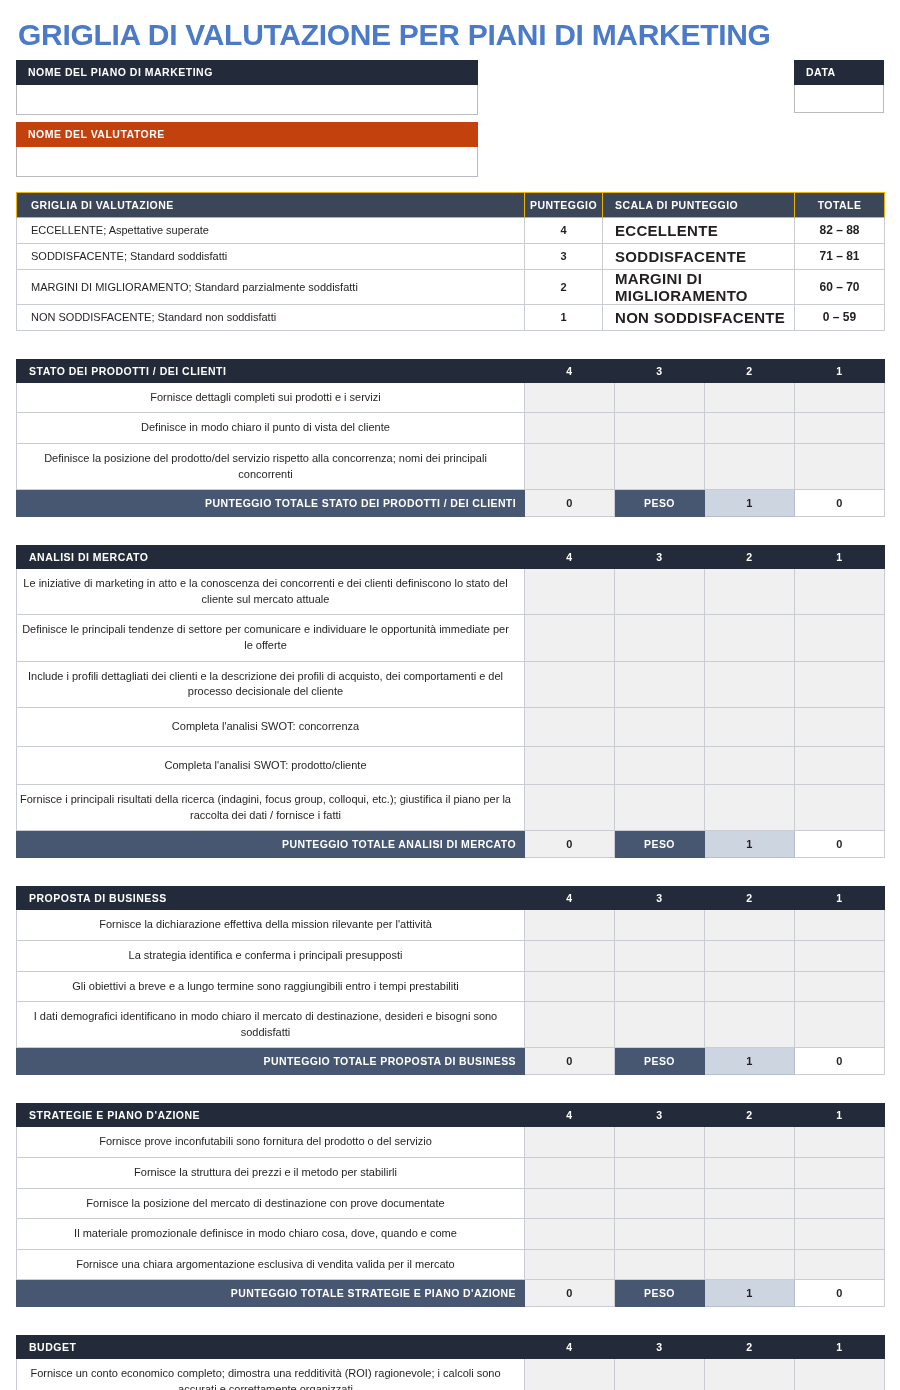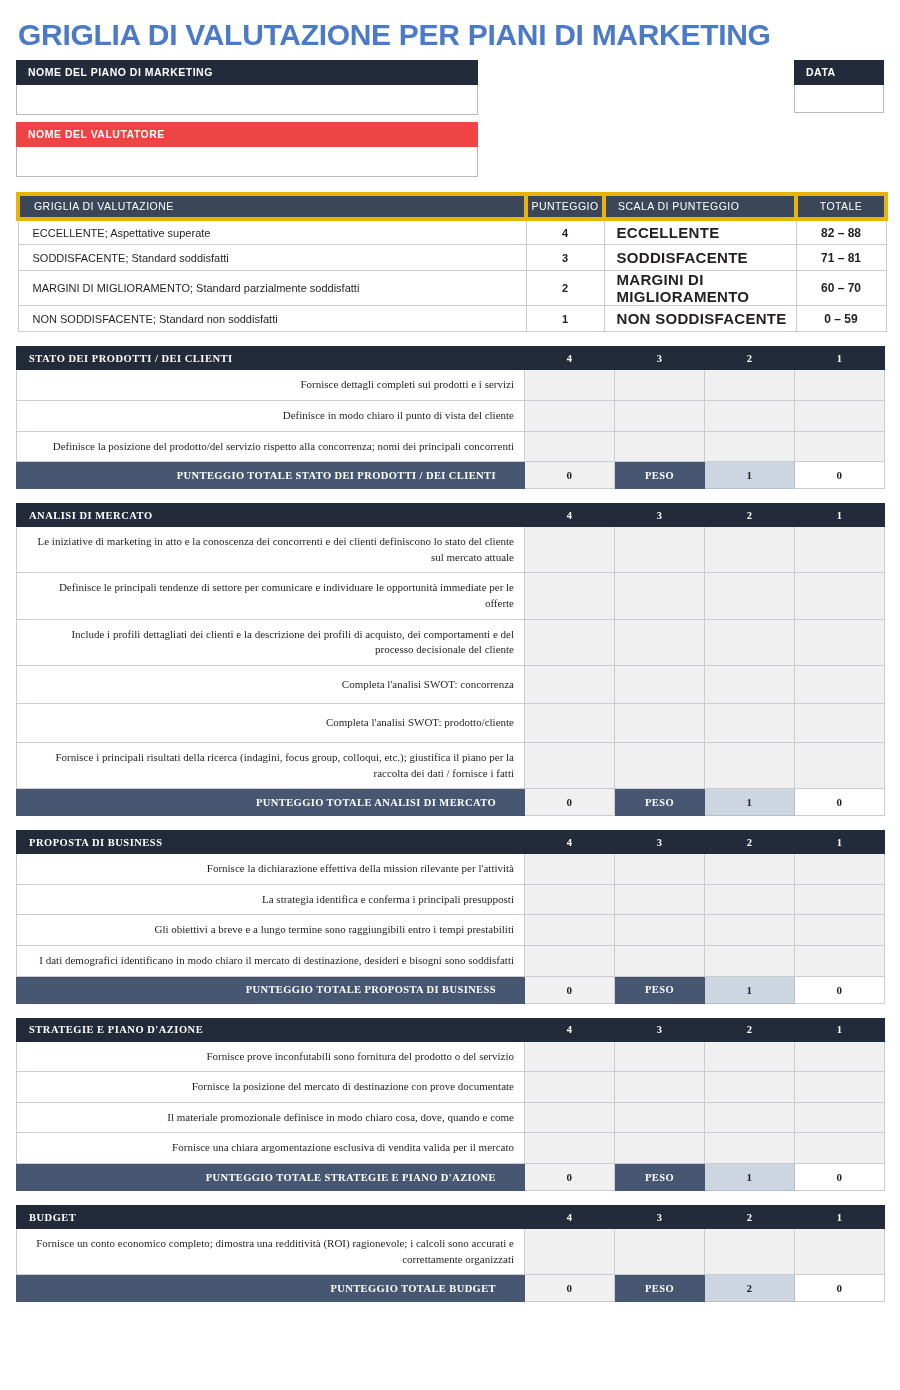--- a/index.html
+++ b/index.html
@@ -34,21 +34,21 @@
 
   .band {
     font-size: 10.5px;
     font-weight: bold;
     letter-spacing: 0.5px;
     color: #ffffff;
     padding: 6px 10px 6px 12px;
     line-height: 1.25;
   }
   .band.dark  { background: #232b3a; }
-  .band.slate { background: #ef4444; }
+  .band.slate { background: #c2410c; }
 
   .fill-box {
     background: #ffffff;
     border: 1px solid #b8bcc2;
     border-top: none;
     height: 30px;
   }
   .spacer-7 { height: 7px; }
 
   .ident-date {
@@ -67,82 +67,82 @@
   }
   td, th { vertical-align: middle; }
 
   
   .rubric { margin-top: 16px; }
 
   .rubric th {
     background: #3b4659;
     color: #ffffff;
     font-size: 10.5px;
-    font-weight: normal;
+    font-weight: bold;
     letter-spacing: 0.45px;
     height: 25px;
-    border: 4px solid #eab308;
+    border: 1px solid #eab308;
   }
   .rubric th.left  { text-align: left;   padding-left: 14px; }
   .rubric th.mid   { text-align: center; }
   .rubric th.scale { text-align: left;   padding-left: 12px; }
 
   .rubric td {
     border: 1px solid #c9ccd1;
     height: 26px;
     font-size: 11px;
     background: #ffffff;
   }
   .rubric td.desc  { text-align: left;   padding-left: 14px; }
   .rubric td.num   { text-align: center; font-weight: bold; font-size: 11px; }
   .rubric td.label { text-align: left;   padding-left: 12px; font-weight: bold;
                      font-size: 15px; letter-spacing: 0.3px; }
   .rubric td.range { text-align: center; font-weight: bold; font-size: 12px; }
 
   
-  .section { margin-top: 14px; font-family: Liberation Serif, serif; }
+  .section { margin-top: 28px; }
 
   .sec-head td {
     background: #232b3a;
     color: #ffffff;
     font-size: 10.5px;
     font-weight: bold;
     letter-spacing: 0.5px;
     height: 23px;
     border: 1px solid #232b3a;
   }
   .sec-head td.title { text-align: left; padding-left: 12px; }
   .sec-head td.sc    { text-align: center; }
 
   .crit td {
     border: 1px solid #c9ccd1;
     font-size: 11px;
     line-height: 1.42;
   }
   .crit td.text {
     background: #ffffff;
-    text-align: right;
-    padding: 7px 10px 7px 18px;
+    text-align: center;
+    padding: 7px 10px 7px 0;
   }
   .crit td.box { background: #f0f0f0; }
 
   .crit.tall td.text { padding-top: 11px; padding-bottom: 11px; }
 
   .tot td {
     height: 27px;
     font-size: 10.5px;
     font-weight: bold;
     letter-spacing: 0.4px;
     border: 1px solid #475771;
   }
   .tot td.label {
     background: #475771;
     color: #ffffff;
     text-align: right;
-    padding-right: 28px;
+    padding-right: 8px;
   }
   .tot td.score {
     background: #f0f0f0;
     color: #231f20;
     text-align: center;
     border-color: #c9ccd1;
     font-size: 11px;
   }
   .tot td.peso {
     background: #475771;
@@ -412,20 +412,27 @@
             <td class="sc">1</td>
           </tr>
           <tr class="crit">
             <td class="text">Fornisce prove inconfutabili sono fornitura del prodotto o del servizio</td>
             <td class="box"></td>
             <td class="box"></td>
             <td class="box"></td>
             <td class="box"></td>
           </tr>
           <tr class="crit">
+            <td class="text">Fornisce la struttura dei prezzi e il metodo per stabilirli</td>
+            <td class="box"></td>
+            <td class="box"></td>
+            <td class="box"></td>
+            <td class="box"></td>
+          </tr>
+          <tr class="crit">
             <td class="text">Fornisce la posizione del mercato di destinazione con prove documentate</td>
             <td class="box"></td>
             <td class="box"></td>
             <td class="box"></td>
             <td class="box"></td>
           </tr>
           <tr class="crit">
             <td class="text">Il materiale promozionale definisce in modo chiaro cosa, dove, quando e come</td>
             <td class="box"></td>
             <td class="box"></td>

